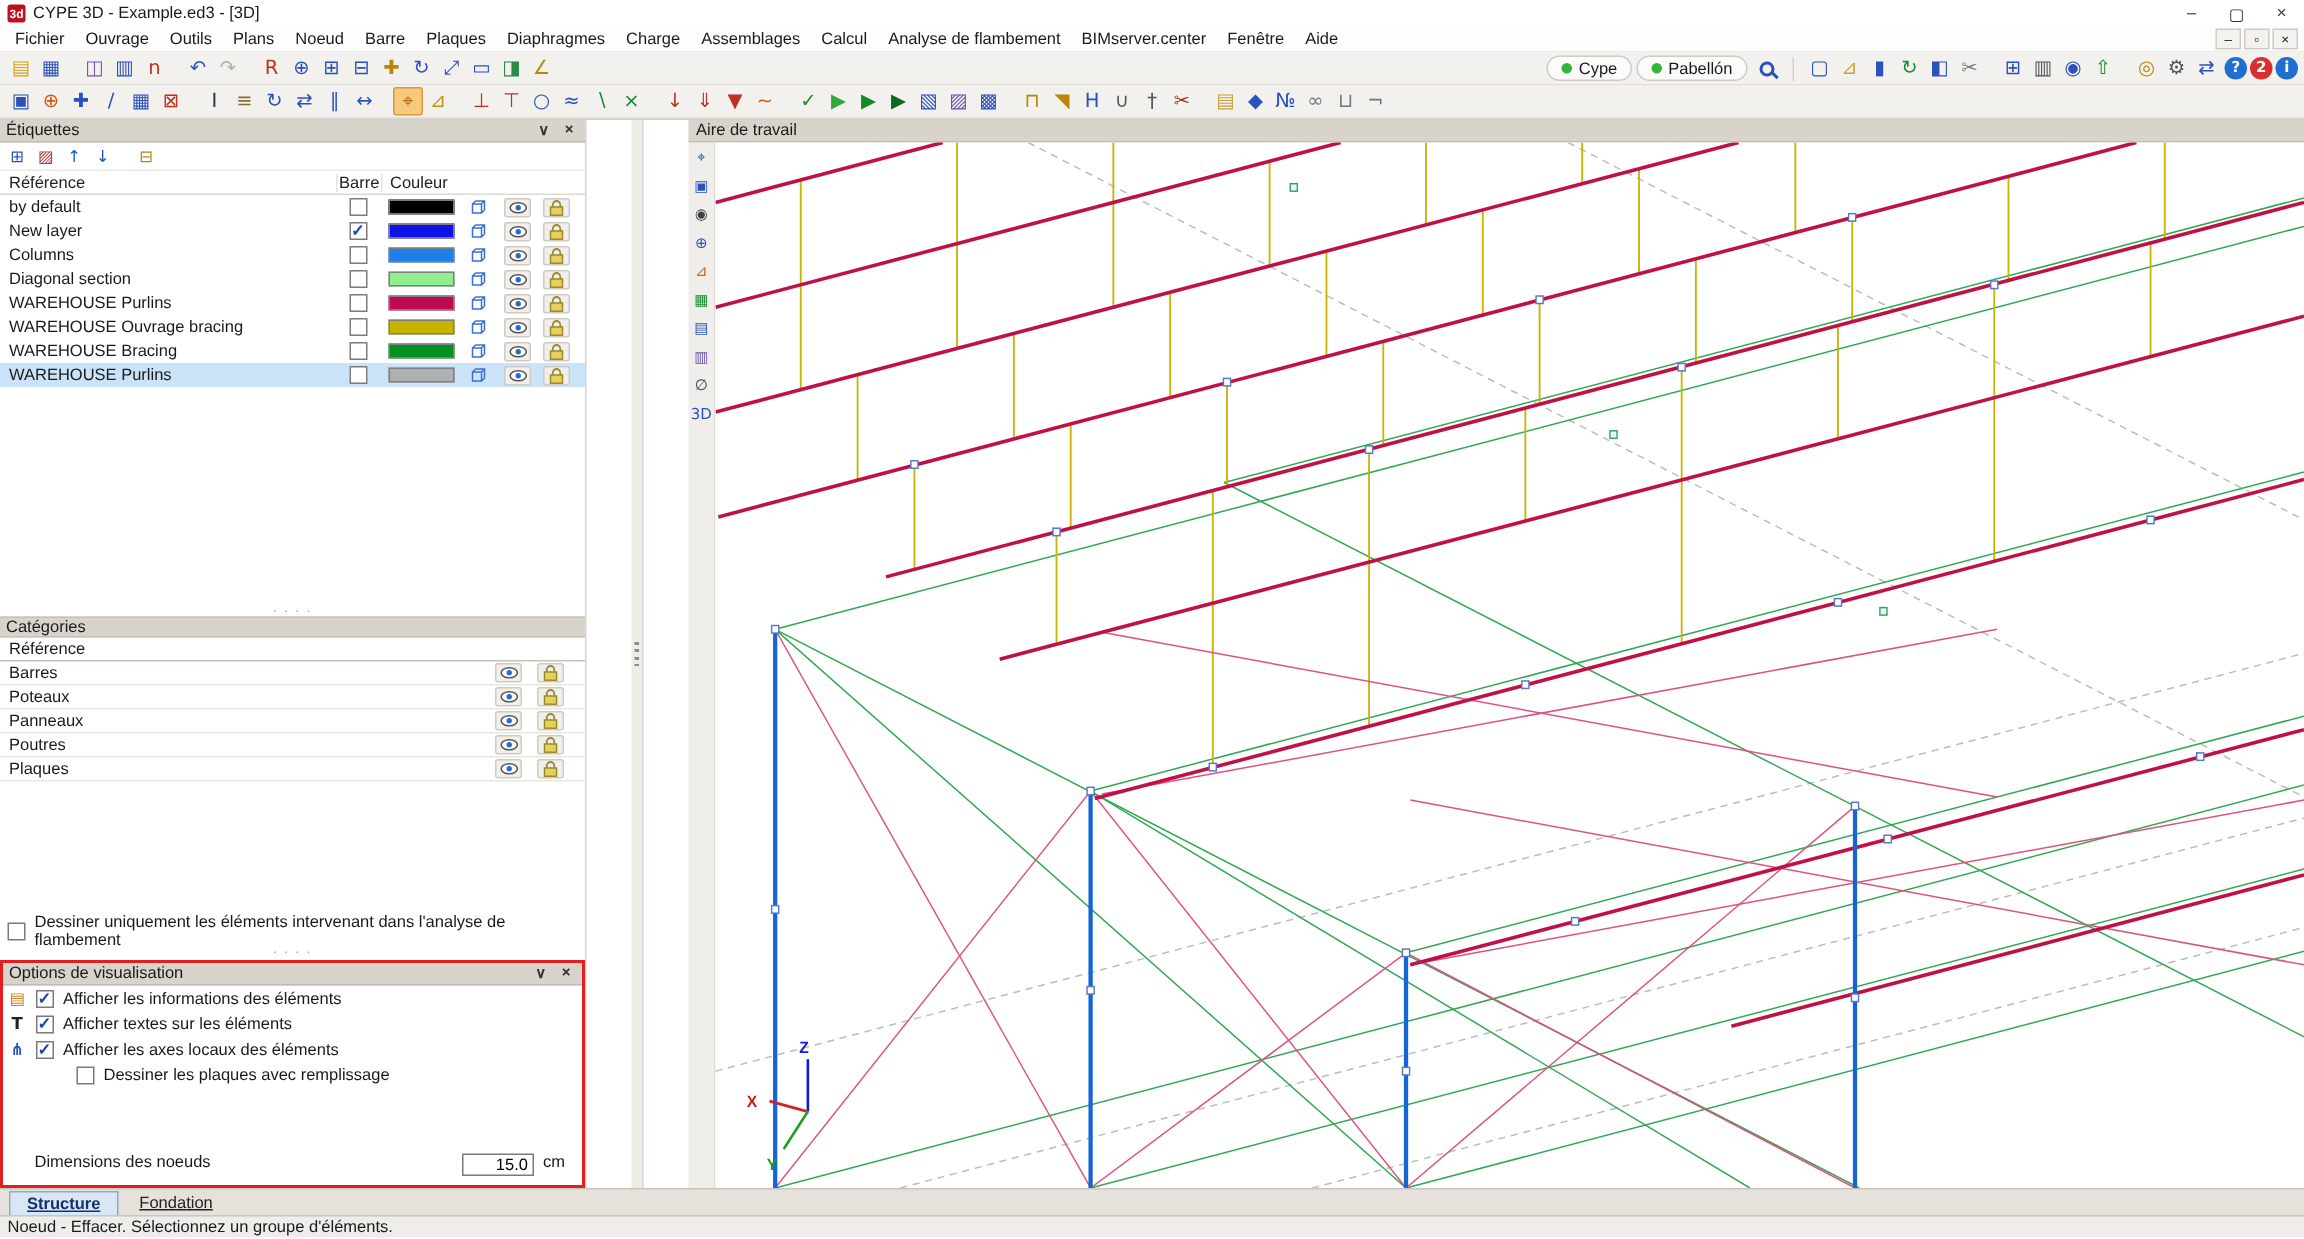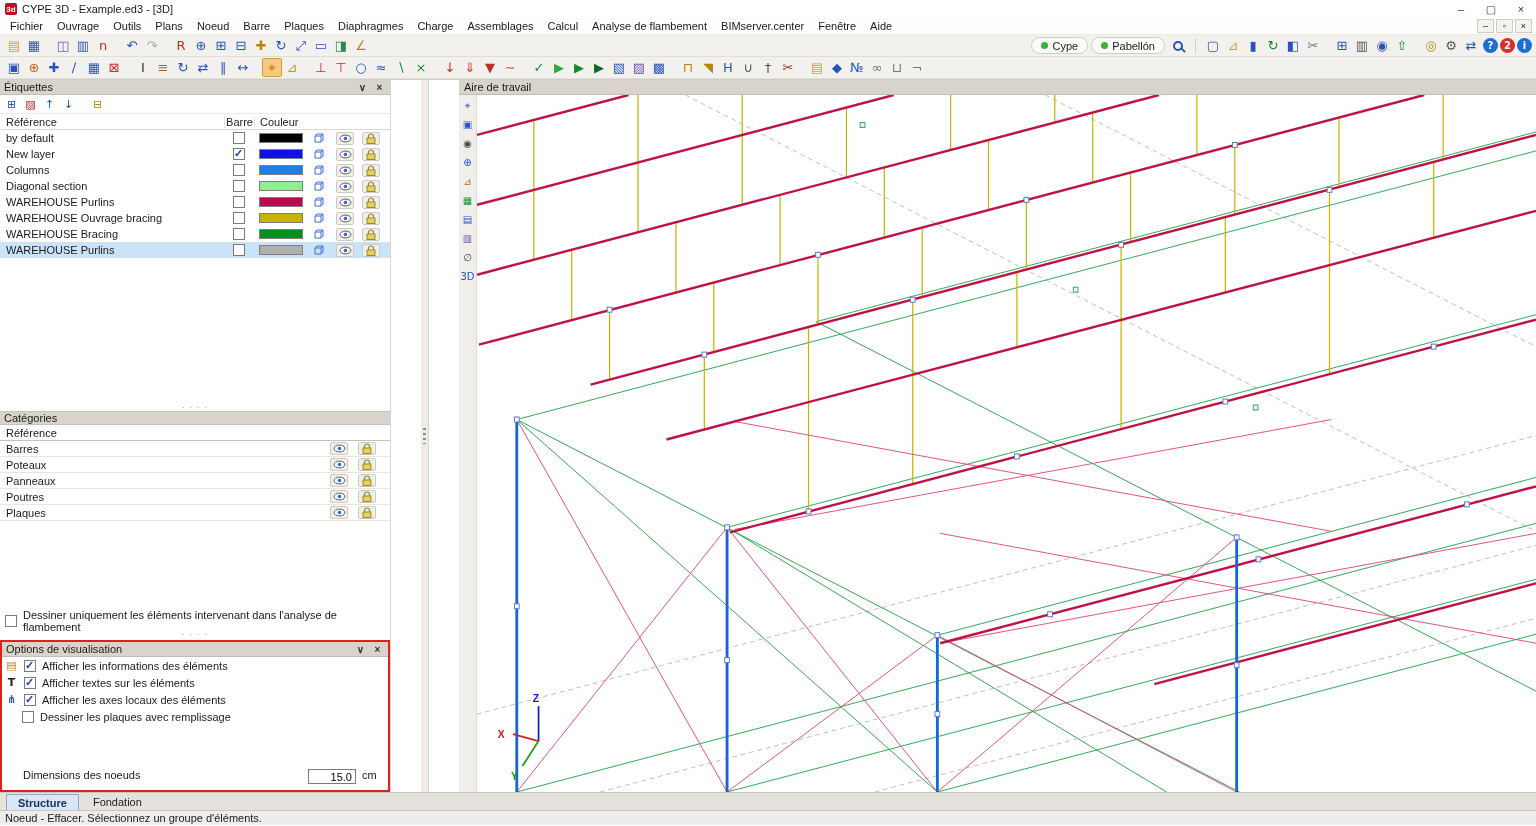--- a/index.html
+++ b/index.html
@@ -62,38 +62,38 @@
   .drag-dots::before { content:"· · · ·"; color:#9a9a9a; font-size:9px; letter-spacing:1px; }
   .cat-head { height:14px; background:#d8d4cb; display:flex; align-items:center; padding-left:4px; border-top:1px solid #c6c2ba; border-bottom:1px solid #c6c2ba; flex:0 0 auto; }
   .cat-sub { height:16px; display:flex; align-items:center; border-bottom:1px solid #c6c2ba; padding-left:6px; flex:0 0 auto; }
   .crow { height:16px; display:flex; align-items:center; border-bottom:1px solid #e9e6e0; padding:0 9px 0 6px; flex:0 0 auto; }
   .crow .grow { flex:1; }
   .crow .licon { flex:0 0 28px; }
   .chk-line { display:flex; align-items:center; gap:6px; padding:0 0 0 5px; height:18px; flex:0 0 auto; }
   .vis-panel { height:152px; border:2px solid #e02020; display:flex; flex-direction:column; flex:0 0 auto; margin-top:2px; }
   .vis-panel .ph { border-top:none; }
   .vitem { height:17px; display:flex; align-items:center; gap:6px; padding-left:3px; flex:0 0 auto; }
-  .vitem.indent { padding-left:20px; }
+  .vitem.indent { padding-left:8px;margin-left:41px; }
   .vicon { width:13px; text-align:center; font-weight:bold; font-size:11px; font-family:"DejaVu Sans", sans-serif; flex:0 0 auto; }
   .vnum { height:21px; display:flex; align-items:flex-start; padding:0 8px 0 21px; flex:0 0 auto;margin-top:44px; }
   .vnum input { margin-left:auto; width:48px; height:15px; border:1px solid #7a7a7a; font-size:11px; text-align:right; padding:0 3px; font-family:"Liberation Sans", sans-serif; }
   .vnum .unit { width:24px; padding-left:6px; }
 
   .splitter { width:8px; background:#efece7; border-right:1px solid #d8d4cf; display:flex; align-items:center; justify-content:center; }
   .splitter::before { content:""; width:3px; height:16px;
     background:repeating-linear-gradient(to bottom,#8d8d8d 0 2px,transparent 2px 5px); }
   .workspace { flex:1; display:flex; flex-direction:column; min-width:0; }
   .ws-head { height:15px; background:#d8d4cb; display:flex; align-items:center; padding-left:5px; border-bottom:1px solid #c2beb6; flex:0 0 auto; }
   .ws-body { flex:1; display:flex; min-height:0; }
   .ws-strip { width:18px; background:#f0eeea; border-right:1px solid #ddd9d3; display:flex; flex-direction:column; align-items:center; padding-top:3px; gap:4px; }
   .strip-icon { width:15px; height:15px; display:flex; align-items:center; justify-content:center; font-size:10px; font-family:"DejaVu Sans", sans-serif; }
   .canvas { flex:1; background:#ffffff; }
 
   .tabsbar { height:18px; background:#e5e2dc; border-top:1px solid #c9c5bf; display:flex; align-items:flex-end; padding-left:6px; gap:3px; }
-  .tab { padding:1px 11px; height:16px; display:flex; align-items:center; color:#222; }
+  .tab { padding:1px 11px; height:16px; display:flex; align-items:center; color:#222;text-decoration:underline; }
   .tab.active { background:#d9e6f5; border:1px solid #8fa9c9; border-bottom:none; font-weight:bold; color:#15306e; }
   .statusbar { height:15px; background:#efede9; border-top:1px solid #cac6c0; display:flex; align-items:center; padding-left:5px; }
 </style>
 </head>
 <body>
 
 <div class="titlebar">
   <span class="app-icon">3d</span>
   <span class="title-text">CYPE 3D - Example.ed3 - [3D]</span>
   <span class="win-controls">

